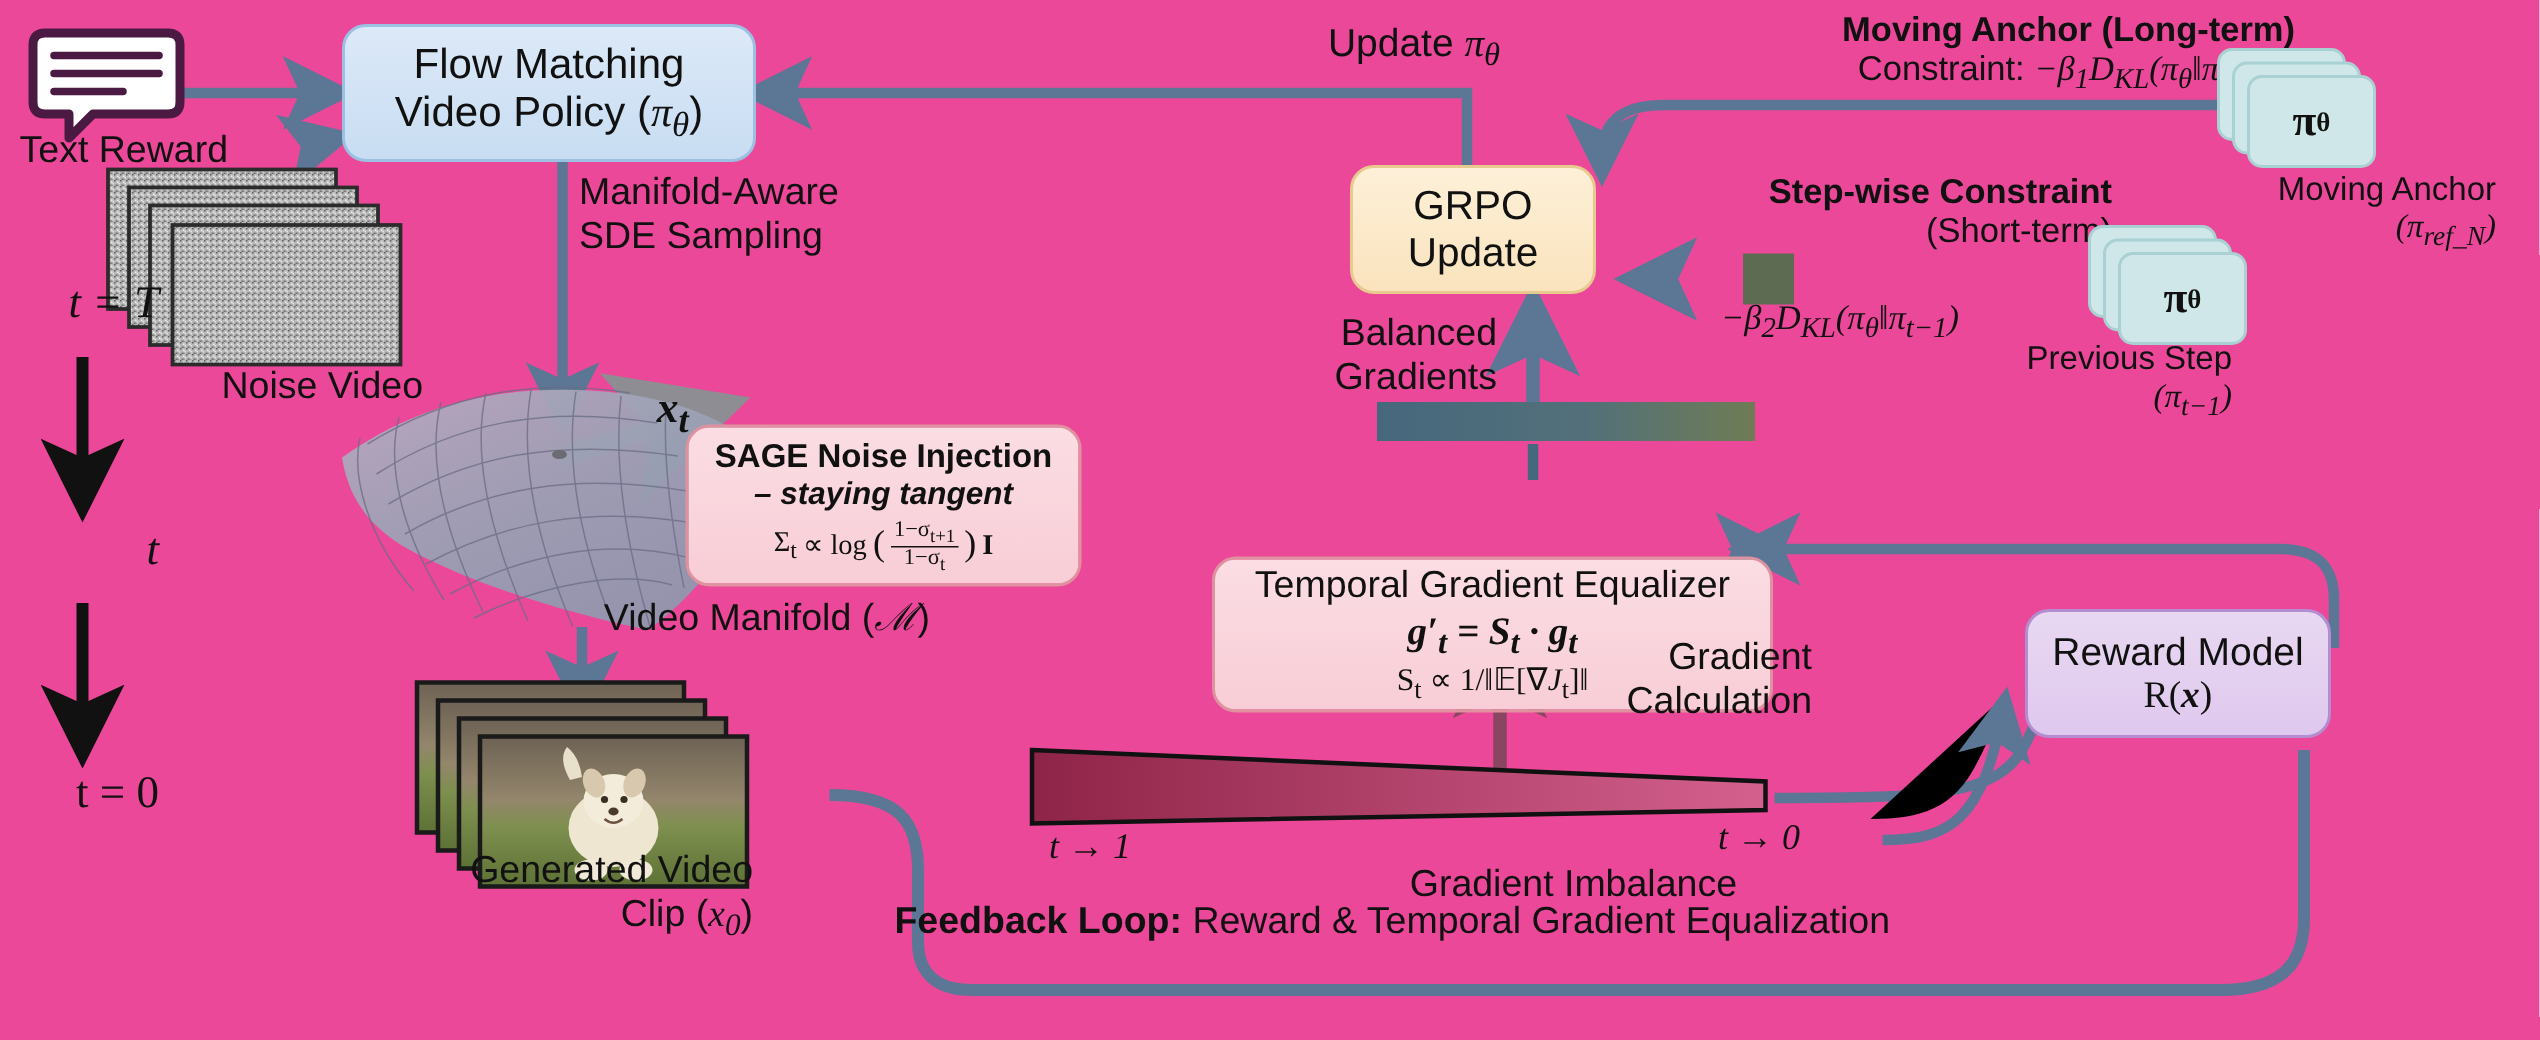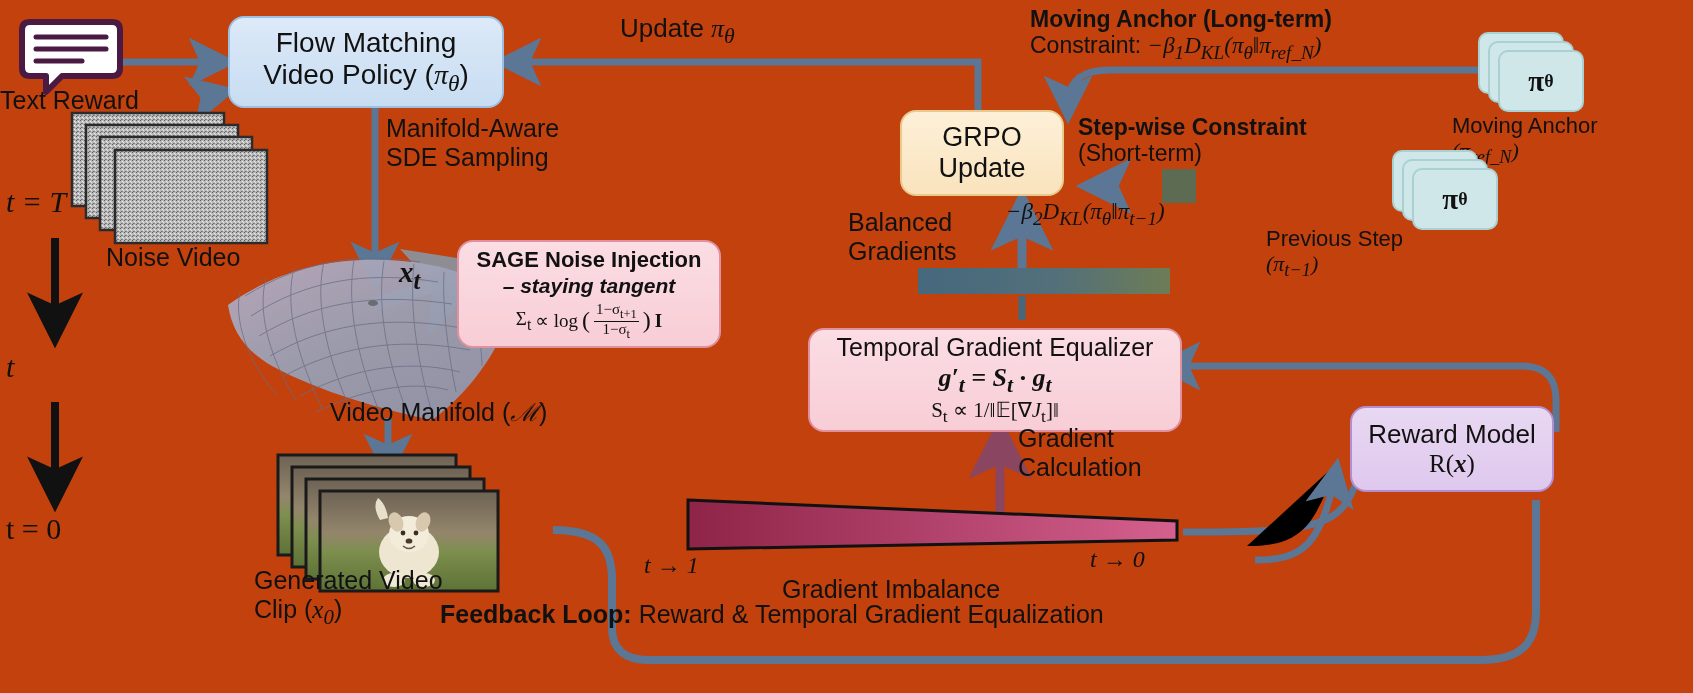--- a/index.html
+++ b/index.html
@@ -1,26 +1,26 @@
 <!DOCTYPE html>
 <html><head>
 <meta charset="utf-8">
 <style>
   html,body{margin:0;padding:0;background:#ffffff;}
   body{width:1693px;height:693px;font-family:"Liberation Sans",sans-serif;color:#111;overflow:hidden;}
-  #stage{position:relative;width:1693px;height:693px;background:#c2410c;}
+  #stage{position:relative;width:1693px;height:693px;background:#ec4899;}
   .serif{font-family:"Liberation Serif",serif;}
   .bold{font-weight:bold;}
   .ital{font-style:italic;}
   .node{position:absolute;border-radius:16px;display:flex;flex-direction:column;align-items:center;justify-content:center;text-align:center;line-height:1.14;}
   .n-blue{background:linear-gradient(#dce9f8,#c8ddf2);border:2px solid #9cc0e2;}
   .n-orange{background:linear-gradient(#fdf0d8,#fae3bd);border:2px solid #e8c98e;}
-  .n-pink{background:linear-gradient(#fbdde3,#f8cdd6);border:2px solid #e0919f;}
+  .n-pink{background:linear-gradient(#fbdde3,#f8cdd6);border:2px solid #e0919f;margin-top:43px;}
   .n-purple{background:linear-gradient(#e8d8f2,#dfc8ee);border:2px solid #b48cd0;}
-  .lbl{position:absolute;text-align:left;line-height:1.14;}
+  .lbl{position:absolute;text-align:right;line-height:1.14;}
   svg{position:absolute;left:0;top:0;overflow:visible;}
   .pi-card{position:absolute;background:#cfe7e8;border:2px solid #a9d0d2;border-radius:10px;box-sizing:border-box;}
 </style>
 </head>
 <body>
 
 <div id="stage">
 
   <svg width="1693" height="693">
     <defs>
@@ -299,21 +299,21 @@
     </div>
   </div>
 
   <div class="lbl" style="left:1018px;top:424px;width:190px;font-size:25px;">
     <div>Gradient</div>
     <div>Calculation</div>
   </div>
 
   <div class="lbl serif" style="left:644px;top:552px;width:110px;font-size:24px;font-style:italic;">t → 1</div>
   <div class="lbl serif" style="left:1090px;top:546px;width:110px;font-size:24px;font-style:italic;">t → 0</div>
-  <div class="lbl" style="left:782px;top:575px;width:300px;font-size:25px;">Gradient Imbalance</div>
+  <div class="lbl" style="left:858px;top:575px;width:300px;font-size:25px;">Gradient Imbalance</div>
 
   <div class="node n-purple" style="left:1350px;top:406px;width:200px;height:82px;">
     <div style="font-size:26px;">Reward Model</div>
     <div class="serif" style="font-size:25px;">R(<i class="bold">x</i>)</div>
   </div>
 
   <div class="lbl" style="left:440px;top:600px;width:820px;font-size:25px;">
     <span class="bold">Feedback Loop:</span><span> Reward &amp; Temporal Gradient Equalization</span>
   </div>
 

